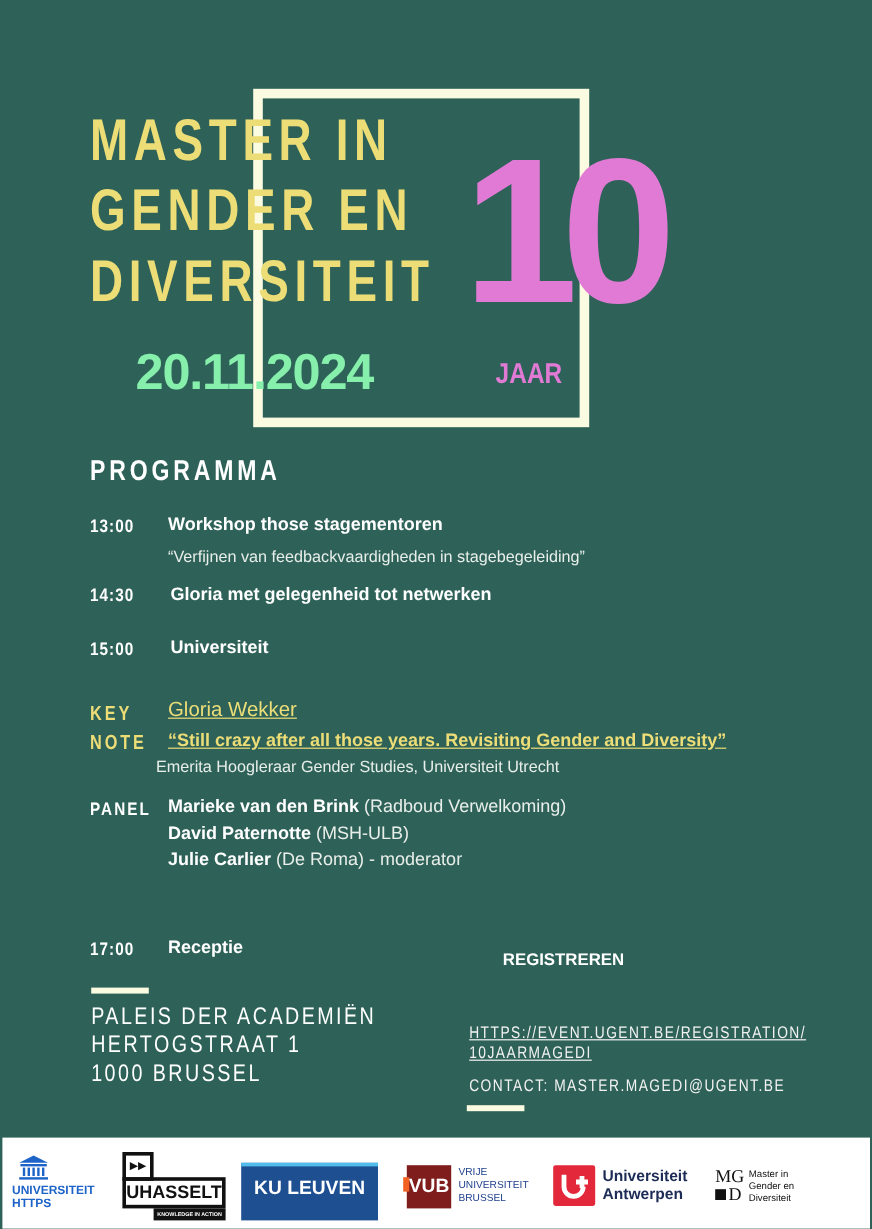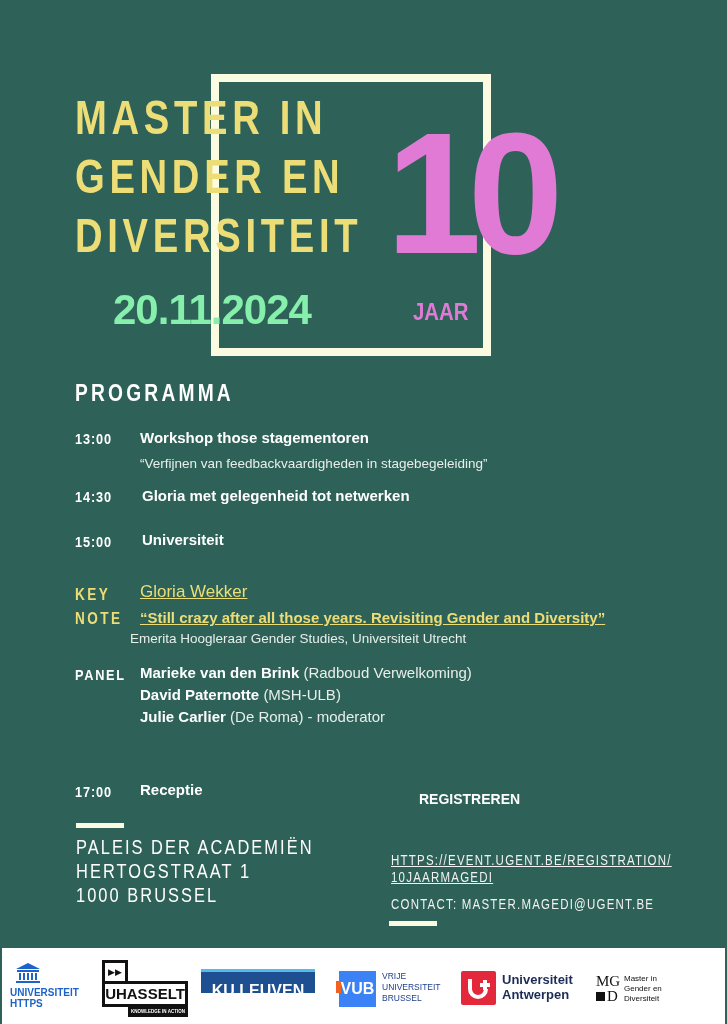--- a/index.html
+++ b/index.html
@@ -109,24 +109,24 @@
       <div>HTTPS</div>
     </div>
   </div>
 
   <div class="logo" style="left:100px;top:12px;width:86px;height:64px;">
     <div style="position:absolute;left:0;top:0;width:26px;height:24px;border:3px solid #111;box-sizing:border-box;font-size:9px;color:#111;text-align:center;line-height:18px;">▶▶</div>
     <div style="position:absolute;left:0;top:21px;width:86px;height:26px;border:3px solid #111;box-sizing:border-box;color:#111;font-family:'Liberation Sans',sans-serif;font-weight:bold;font-size:15px;text-align:center;line-height:20px;">UHASSELT</div>
     <div style="position:absolute;left:26px;top:47px;width:60px;height:10px;background:#111;color:#fff;font-size:4.5px;text-align:center;line-height:10px;font-family:'Liberation Sans',sans-serif;font-weight:bold;">KNOWLEDGE IN ACTION</div>
   </div>
 
-  <div class="logo" style="left:199px;top:21px;width:114px;height:24px;background:#1d4f91;border-top:3px solid #52bdec;box-sizing:border-box;color:#fff;font-family:'Liberation Sans',sans-serif;font-weight:bold;font-size:16px;text-align:center;line-height:37px;">KU LEUVEN</div>
+  <div class="logo" style="left:199px;top:21px;width:114px;height:48px;background:#1d4f91;border-top:3px solid #52bdec;box-sizing:border-box;color:#fff;font-family:'Liberation Sans',sans-serif;font-weight:bold;font-size:16px;text-align:center;line-height:37px;">KU LEUVEN</div>
 
   <div class="logo" style="left:334px;top:23px;width:100px;height:36px;">
-    <div style="position:absolute;left:3px;top:0;width:37px;height:36px;background:#3b82f6;color:#fff;font-family:'Liberation Sans',sans-serif;font-weight:bold;font-size:16px;line-height:36px;text-align:center;">VUB</div>
+    <div style="position:absolute;left:3px;top:0;width:37px;height:36px;background:#7f1d1d;color:#fff;font-family:'Liberation Sans',sans-serif;font-weight:bold;font-size:16px;line-height:36px;text-align:center;">VUB</div>
     <div style="position:absolute;left:0;top:10px;width:5px;height:12px;background:#f26122;"></div>
     <div style="position:absolute;left:46px;top:0;color:#1e3f8c;font-family:'Liberation Sans',sans-serif;font-size:8.5px;line-height:11px;">
       <div>VRIJE</div>
       <div>UNIVERSITEIT</div>
       <div>BRUSSEL</div>
     </div>
   </div>
 
   <div class="logo" style="left:459px;top:23px;width:124px;height:36px;">
     <div style="position:absolute;left:0;top:0;width:35px;height:34px;background:#e3283b;border-radius:2px;">

